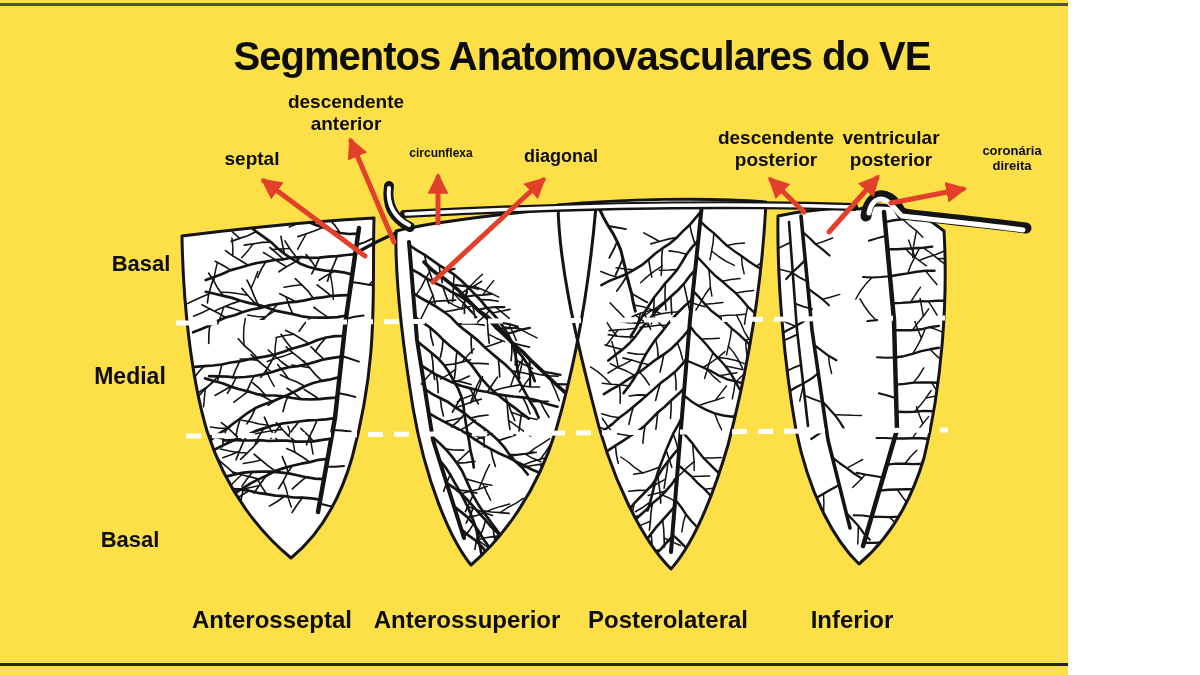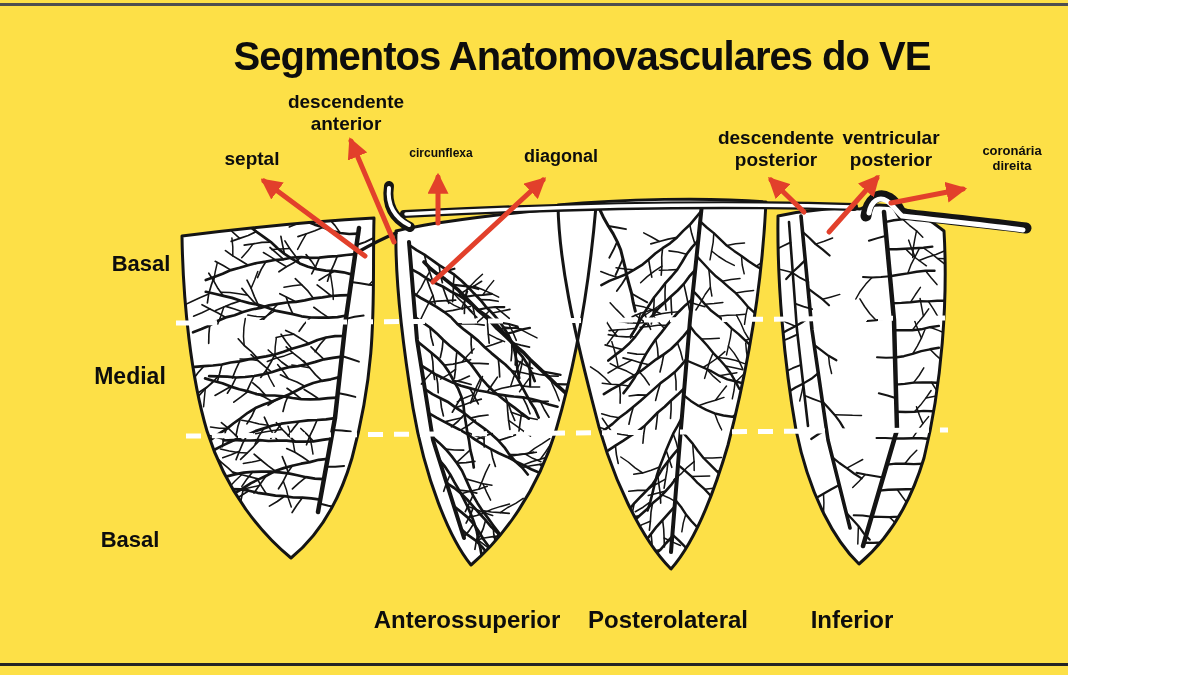--- a/index.html
+++ b/index.html
@@ -702,16 +702,17 @@
   <div class="lbl l-diag">diagonal</div>
   <div class="lbl l-dp">descendente
 posterior</div>
   <div class="lbl l-vp">ventricular
 posterior</div>
   <div class="lbl l-cd">coronária
 direita</div>
   <div class="lbl l-basal">Basal</div>
   <div class="lbl l-medial">Medial</div>
   <div class="lbl l-apical">Basal</div>
+  <div class="lbl l-seg l-seg1">Anterosseptal</div>
   <div class="lbl l-seg l-seg3">Posterolateral</div>
   <div class="lbl l-seg l-seg2">Anterossuperior</div>
   <div class="lbl l-seg l-seg4">Inferior</div>
 </div>
 
 </body></html>

